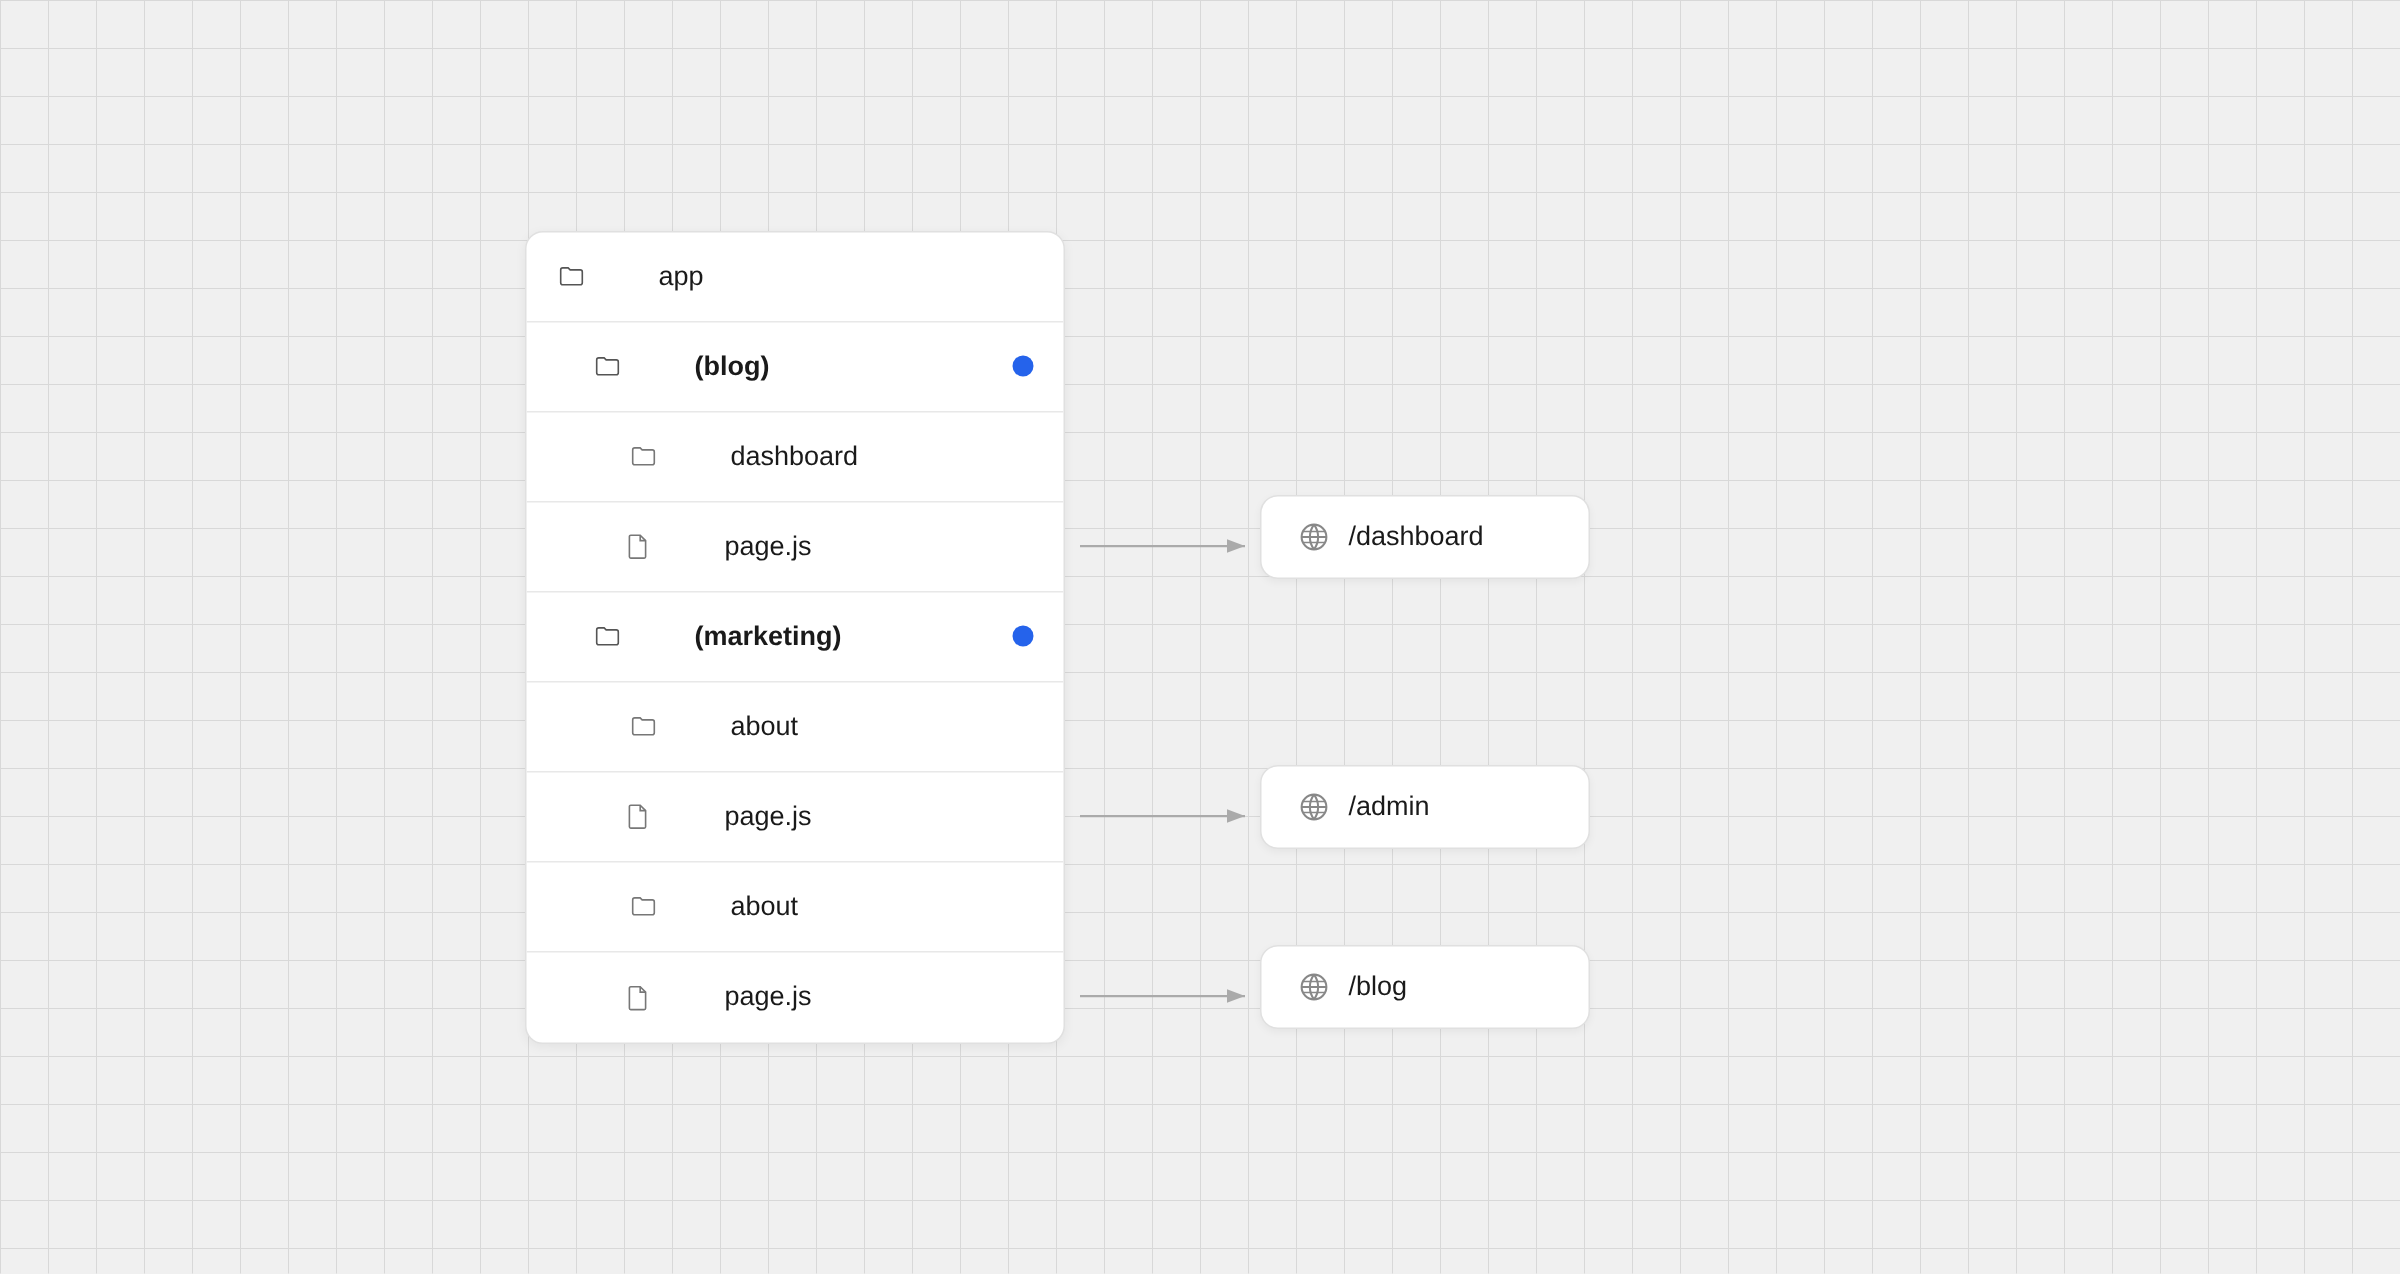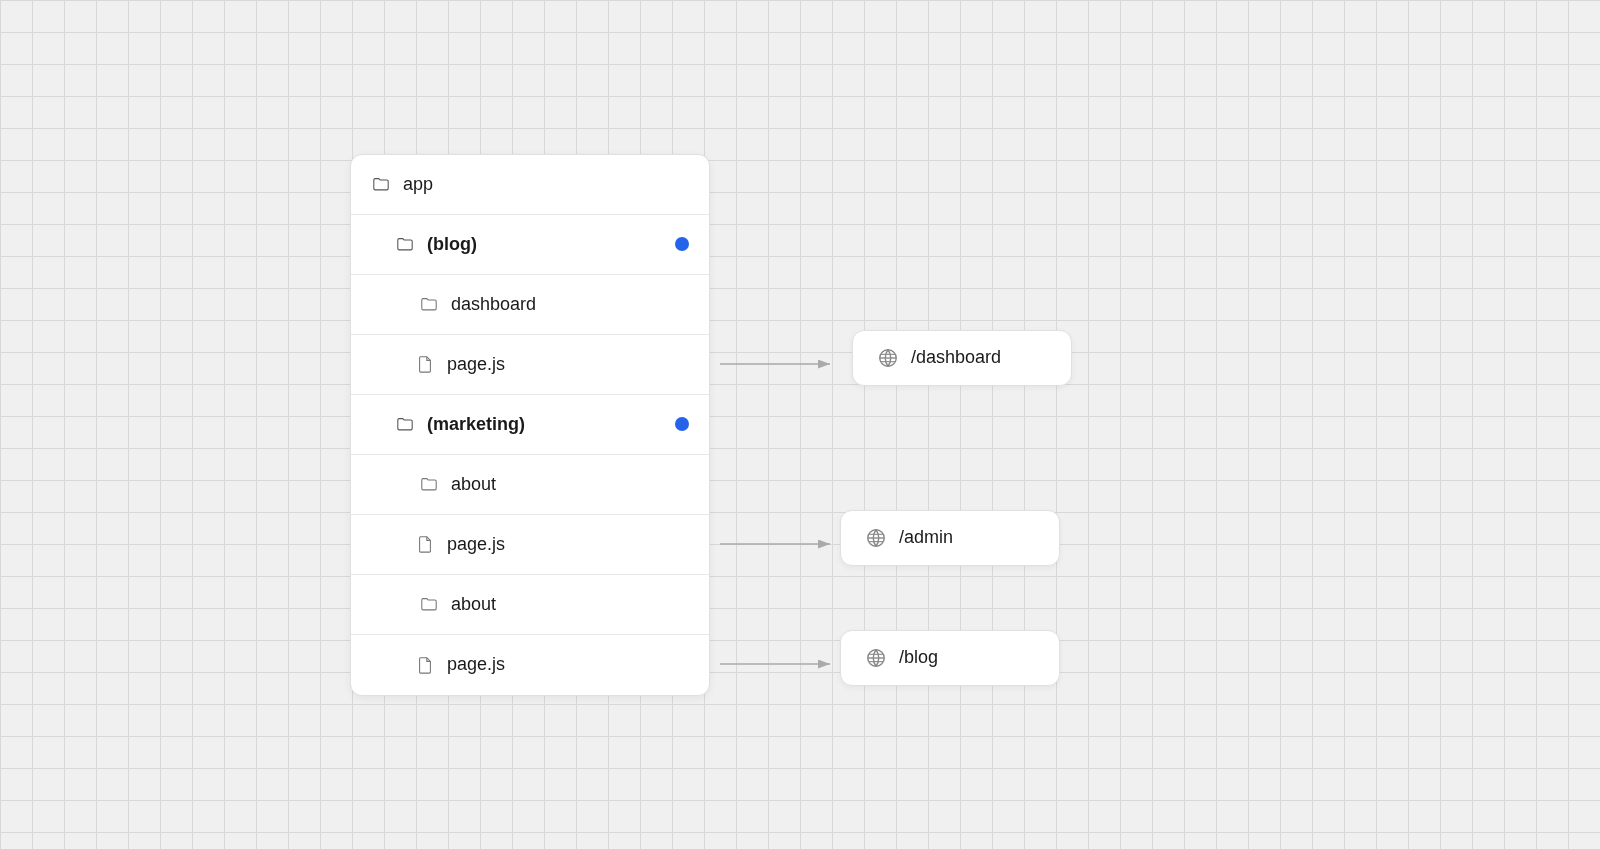--- a/index.html
+++ b/index.html
@@ -28,20 +28,21 @@
       box-shadow: 0 2px 8px rgba(0,0,0,0.06);
     }
 
     .tree-row {
       display: flex;
       align-items: center;
       padding: 0 20px;
       height: 60px;
       border-bottom: 1px solid #e8e8e8;
       position: relative;
+      gap: 36px;
     }
 
     .tree-row:last-child {
       border-bottom: none;
     }
 
     .tree-row.level-0 { padding-left: 20px; }
     .tree-row.level-1 { padding-left: 44px; }
     .tree-row.level-2 { padding-left: 68px; }
     .tree-row.level-3 { padding-left: 64px; }
@@ -220,21 +221,21 @@
 
       <line x1="10" y1="210" x2="120" y2="210" stroke="#aaa" stroke-width="1.5" marker-end="url(#arrowhead)"></line>
 
       <line x1="10" y1="390" x2="120" y2="390" stroke="#aaa" stroke-width="1.5" marker-end="url(#arrowhead)"></line>
 
       <line x1="10" y1="510" x2="120" y2="510" stroke="#aaa" stroke-width="1.5" marker-end="url(#arrowhead)"></line>
     </svg>
 
     <div style="position: relative; width: 540px; height: 542px;">
 
-      <div class="route-box" style="position: absolute; left: 142px; top: calc(3 * 60px + 30px - 34px);">
+      <div class="route-box" style="position: absolute; left: 130px; top: calc(3 * 60px + 30px - 34px);">
         <svg class="globe-icon" viewBox="0 0 24 24" fill="none" xmlns="http://www.w3.org/2000/svg">
           <circle cx="12" cy="12" r="9" stroke="#888" stroke-width="1.5"></circle>
           <path d="M12 3C12 3 9 7 9 12C9 17 12 21 12 21" stroke="#888" stroke-width="1.5"></path>
           <path d="M12 3C12 3 15 7 15 12C15 17 12 21 12 21" stroke="#888" stroke-width="1.5"></path>
           <path d="M3 12H21" stroke="#888" stroke-width="1.5"></path>
           <path d="M4 8H20" stroke="#888" stroke-width="1.2"></path>
           <path d="M4 16H20" stroke="#888" stroke-width="1.2"></path>
         </svg>
         <span class="route-text">/dashboard</span>
       </div>

